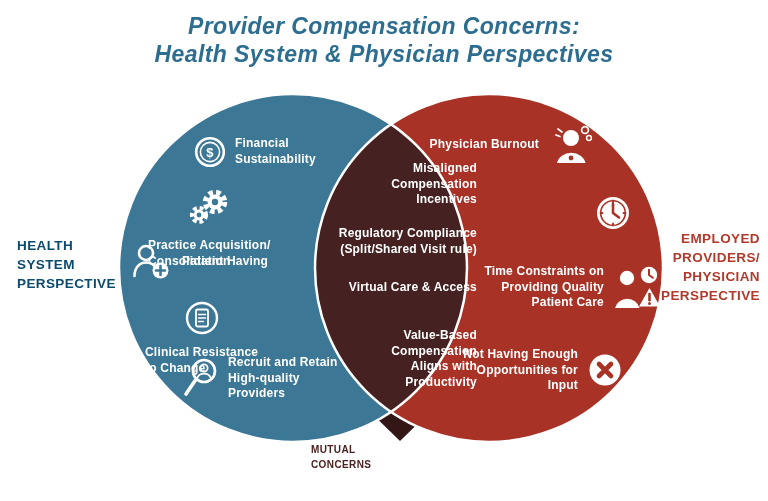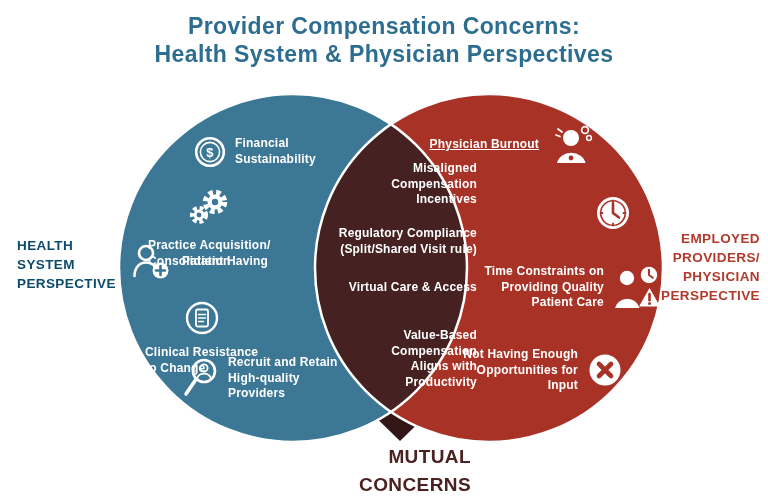--- a/index.html
+++ b/index.html
@@ -3,31 +3,31 @@
 <meta charset="utf-8">
 <style>
   html,body{margin:0;padding:0;background:#fff;}
   .stage{
     position:relative;width:768px;height:501px;background:#ffffff;
     font-family:"Liberation Sans",sans-serif;overflow:hidden;
   }
   .venn-svg{position:absolute;left:0;top:0;}
   .title{
     position:absolute;left:0;top:12px;width:100%;text-align:center;
-    color:#2D6E90;font-size:23px;font-weight:800;line-height:1.22;letter-spacing:.4px;
+    color:#2D6E90;font-size:23px;font-weight:800;line-height:1.22;letter-spacing:.4px;font-style:italic;
   }
   .pre{white-space:pre-line;}
   .side-label{
     position:absolute;font-weight:800;font-size:13.5px;line-height:1.4;letter-spacing:.4px;
   }
   .side-label.left{left:17px;top:237px;width:112px;color:#0c4a6e;text-align:left;}
   .side-label.right{right:8px;top:230px;width:112px;color:#B23A2C;text-align:right;}
   .mutual-label{
-    position:absolute;left:311px;top:443px;width:160px;text-align:right;
-    color:#4C2220;font-weight:800;font-size:19px;line-height:1.45;letter-spacing:.4px;
+    position:absolute;left:311px;top:443px;width:160px;text-align:left;
+    color:#4C2220;font-weight:800;font-size:10px;line-height:1.45;letter-spacing:.4px;
   }
   .item{
     position:absolute;display:flex;align-items:center;gap:9px;
     color:#fff;font-weight:bold;font-size:12px;line-height:1.3;letter-spacing:.2px;
   }
   .item .txt{white-space:pre-line;}
   .item.r{text-align:right;}
   .center-item{
     position:absolute;left:305px;width:172px;text-align:right;
     color:#fff;font-weight:bold;font-size:12px;line-height:1.3;letter-spacing:.2px;
@@ -139,21 +139,21 @@
 Compensation
 Incentives</div>
   <div class="center-item" style="top:226px;">Regulatory Compliance
 (Split/Shared Visit rule)</div>
   <div class="center-item" style="top:280px;">Virtual Care &amp; Access</div>
   <div class="center-item" style="top:328px;">Value-Based
 Compensation
 Aligns with
 Productivity</div>
 
-  <div class="item r" style="right:173px;top:121px;text-decoration:underline;">
+  <div class="item r" style="right:173px;top:121px;">
     <span class="txt">Physician Burnout</span>
     <span class="icon">
       <svg width="47" height="47" viewBox="0 0 47 47">
         <circle cx="23" cy="17" r="8" fill="#fff"></circle>
         <path d="M9,42 a14.5,12.5 0 0 1 28.5,0 z" fill="#fff"></path>
         <circle cx="23" cy="37" r="3.2" fill="#A93226" stroke="#fff" stroke-width="1.6"></circle>
         <circle cx="37" cy="9" r="3.4" fill="none" stroke="#fff" stroke-width="1.7"></circle>
         <circle cx="41" cy="17" r="2.4" fill="none" stroke="#fff" stroke-width="1.5"></circle>
         <path d="M10,8 l4,3 M8,14 l4,1.5" stroke="#fff" stroke-width="1.7" stroke-linecap="round"></path>
       </svg>

